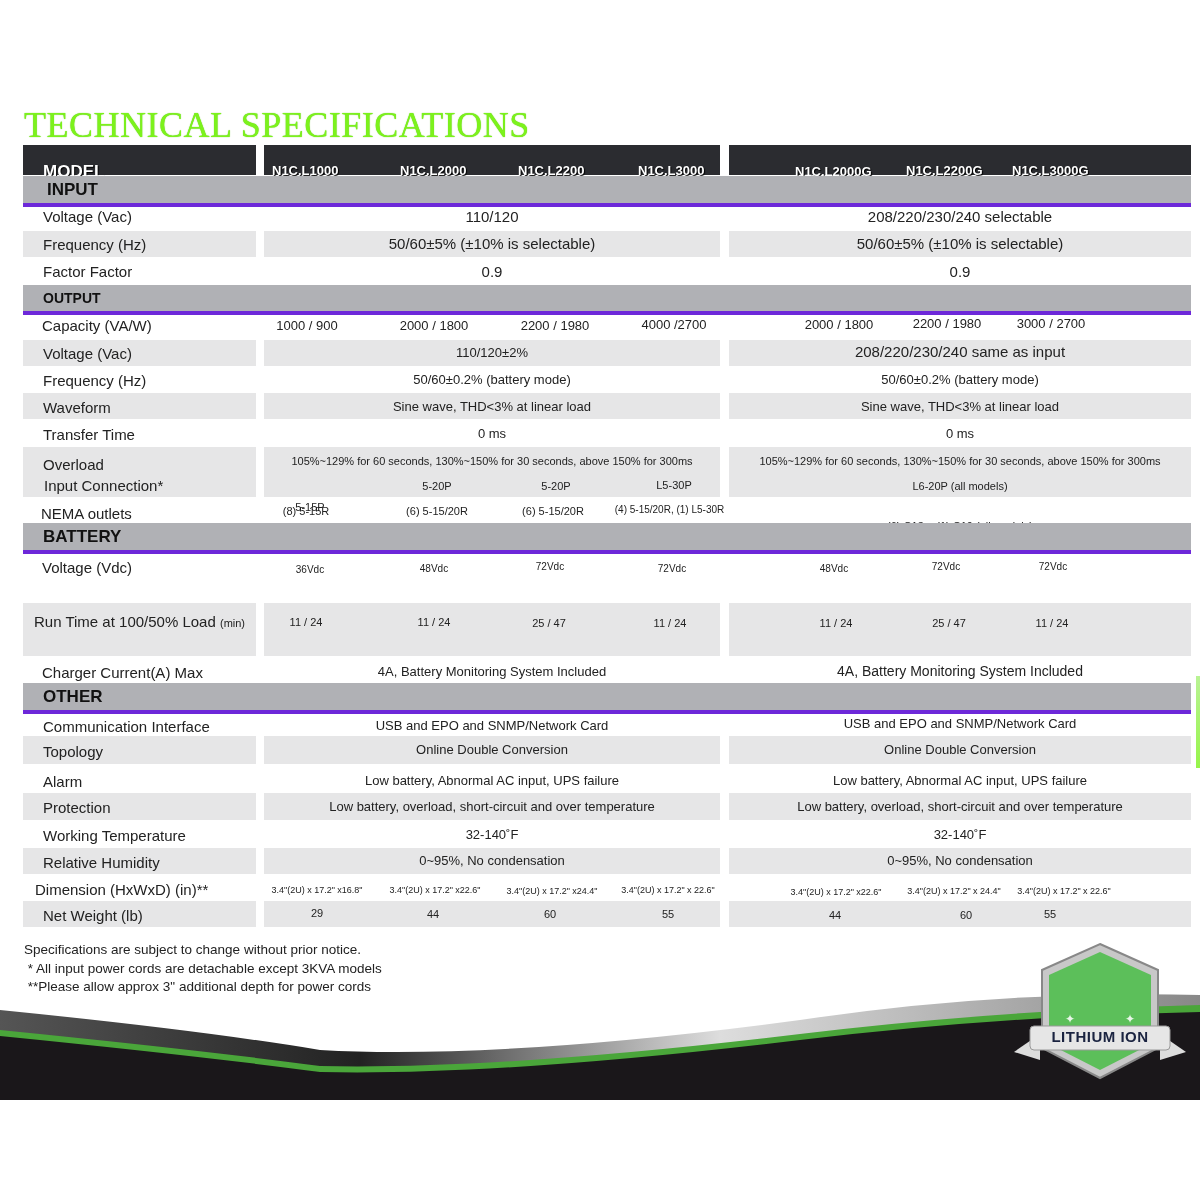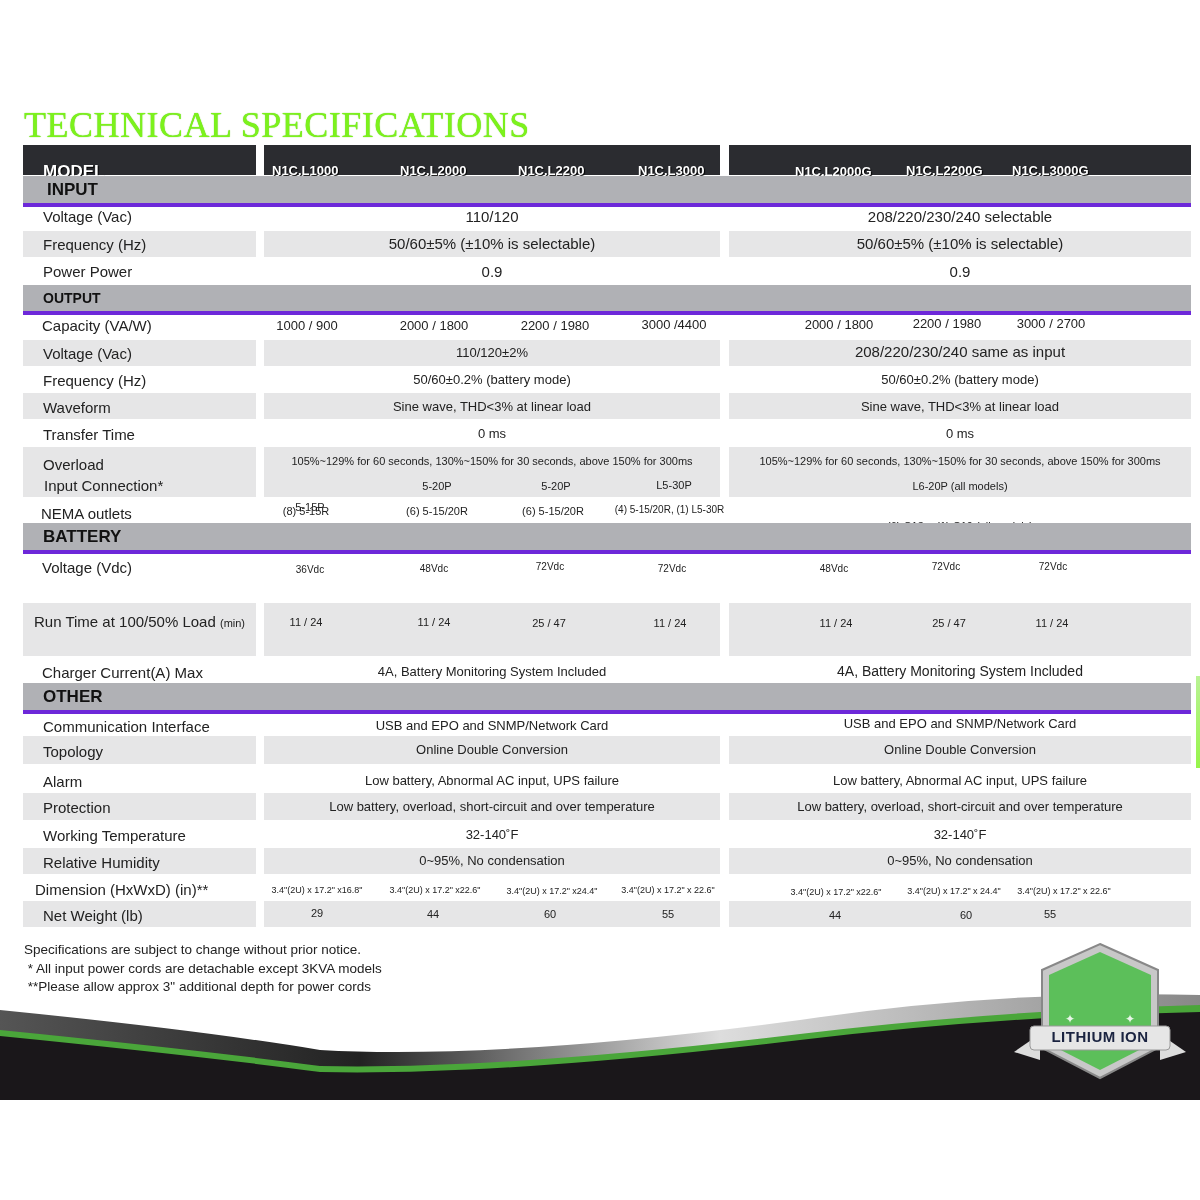--- a/index.html
+++ b/index.html
@@ -47,32 +47,32 @@
 <div class="val" style="left:264px;width:456px;top:208px;font-size:15px;">110/120</div>
 <div class="val" style="left:729px;width:462px;top:208px;font-size:15px;">208/220/230/240 selectable</div>
 
 <div class="shade" style="left:23px;top:231px;width:233px;height:26px;"></div>
 <div class="shade" style="left:264px;top:231px;width:456px;height:26px;"></div>
 <div class="shade" style="left:729px;top:231px;width:462px;height:26px;"></div>
 <div class="lbl" style="left:43px;top:236px;">Frequency (Hz)</div>
 <div class="val" style="left:264px;width:456px;top:235px;font-size:15px;">50/60±5% (±10% is selectable)</div>
 <div class="val" style="left:729px;width:462px;top:235px;font-size:15px;">50/60±5% (±10% is selectable)</div>
 
-<div class="lbl" style="left:43px;top:263px;">Power Power</div>
+<div class="lbl" style="left:43px;top:263px;">Factor Factor</div>
 <div class="val" style="left:264px;width:456px;top:263px;font-size:15px;">0.9</div>
 <div class="val" style="left:729px;width:462px;top:263px;font-size:15px;">0.9</div>
 
 <div class="sec" style="top:285px;height:26px;">
   <span style="top:5px;font-size:14px;">OUTPUT</span>
 </div>
 <div class="lbl" style="left:42px;top:317px;">Capacity (VA/W)</div>
 <div class="val" style="left:262px;width:90px;top:318px;font-size:13px;">1000 / 900</div>
 <div class="val" style="left:389px;width:90px;top:318px;font-size:13px;">2000 / 1800</div>
 <div class="val" style="left:510px;width:90px;top:318px;font-size:13px;">2200 / 1980</div>
-<div class="val" style="left:629px;width:90px;top:317px;font-size:13px;">3000 /4400</div>
+<div class="val" style="left:629px;width:90px;top:317px;font-size:13px;">4000 /2700</div>
 <div class="val" style="left:794px;width:90px;top:317px;font-size:13px;">2000 / 1800</div>
 <div class="val" style="left:902px;width:90px;top:316px;font-size:13px;">2200 / 1980</div>
 <div class="val" style="left:1006px;width:90px;top:316px;font-size:13px;">3000 / 2700</div>
 
 <div class="shade" style="left:23px;top:340px;width:233px;height:26px;"></div>
 <div class="shade" style="left:264px;top:340px;width:456px;height:26px;"></div>
 <div class="shade" style="left:729px;top:340px;width:462px;height:26px;"></div>
 <div class="lbl" style="left:43px;top:345px;">Voltage (Vac)</div>
 <div class="val" style="left:264px;width:456px;top:345px;font-size:13px;">110/120±2%</div>
 <div class="val" style="left:729px;width:462px;top:343px;font-size:15px;">208/220/230/240 same as input</div>

